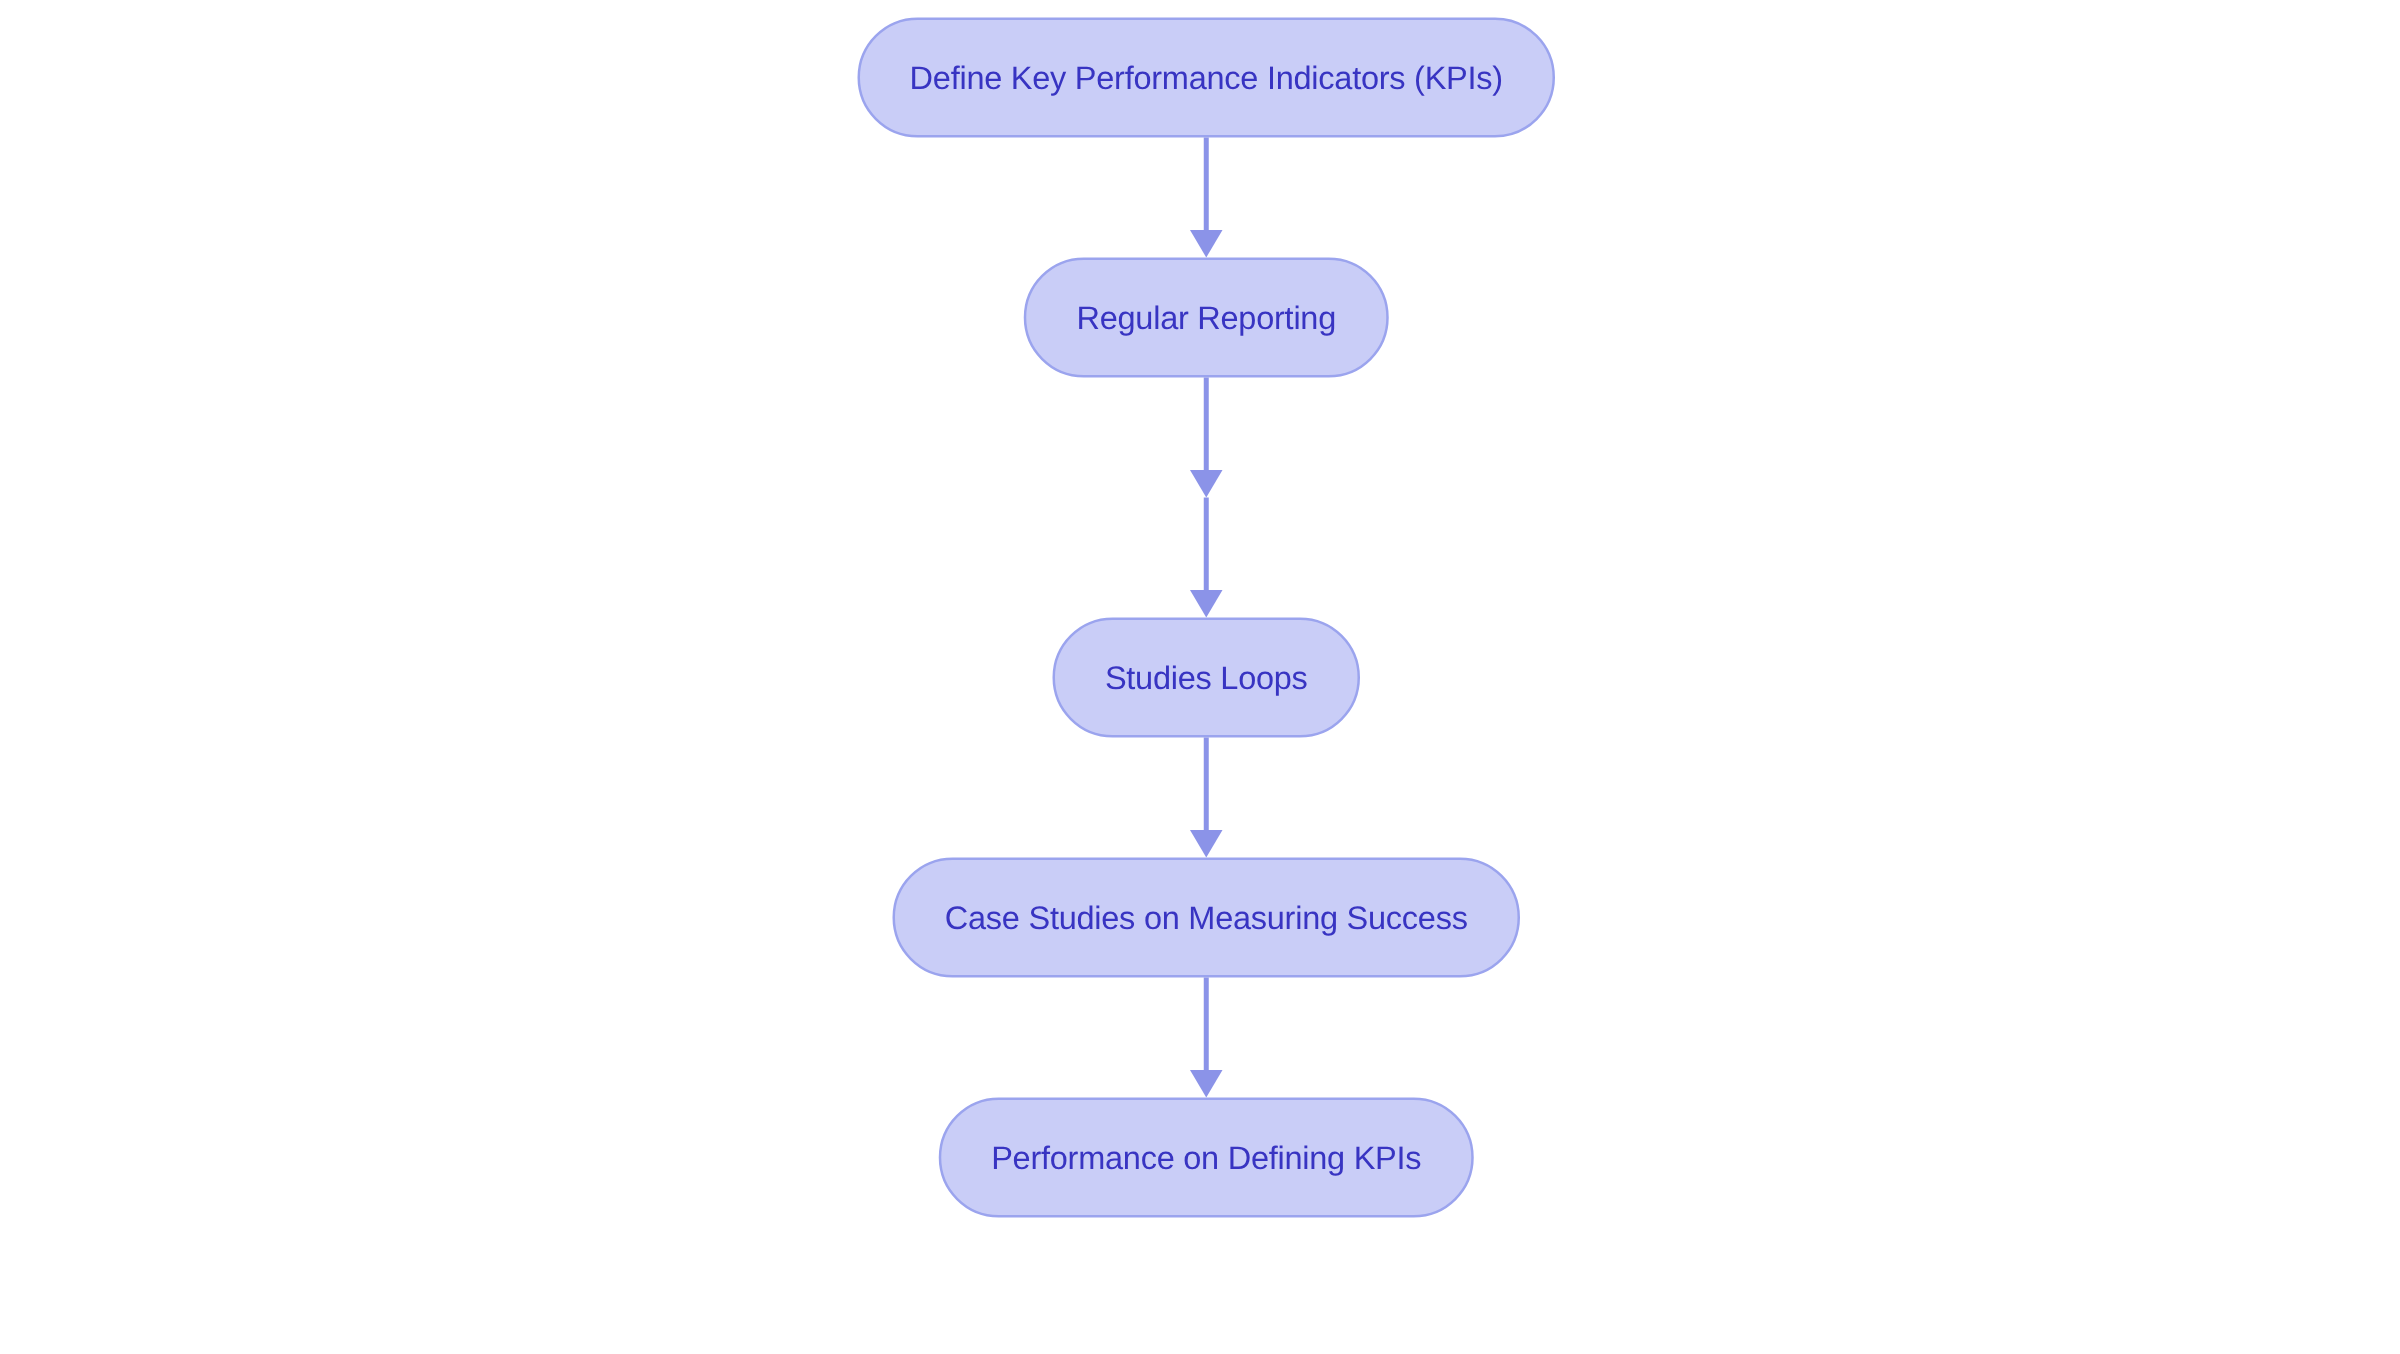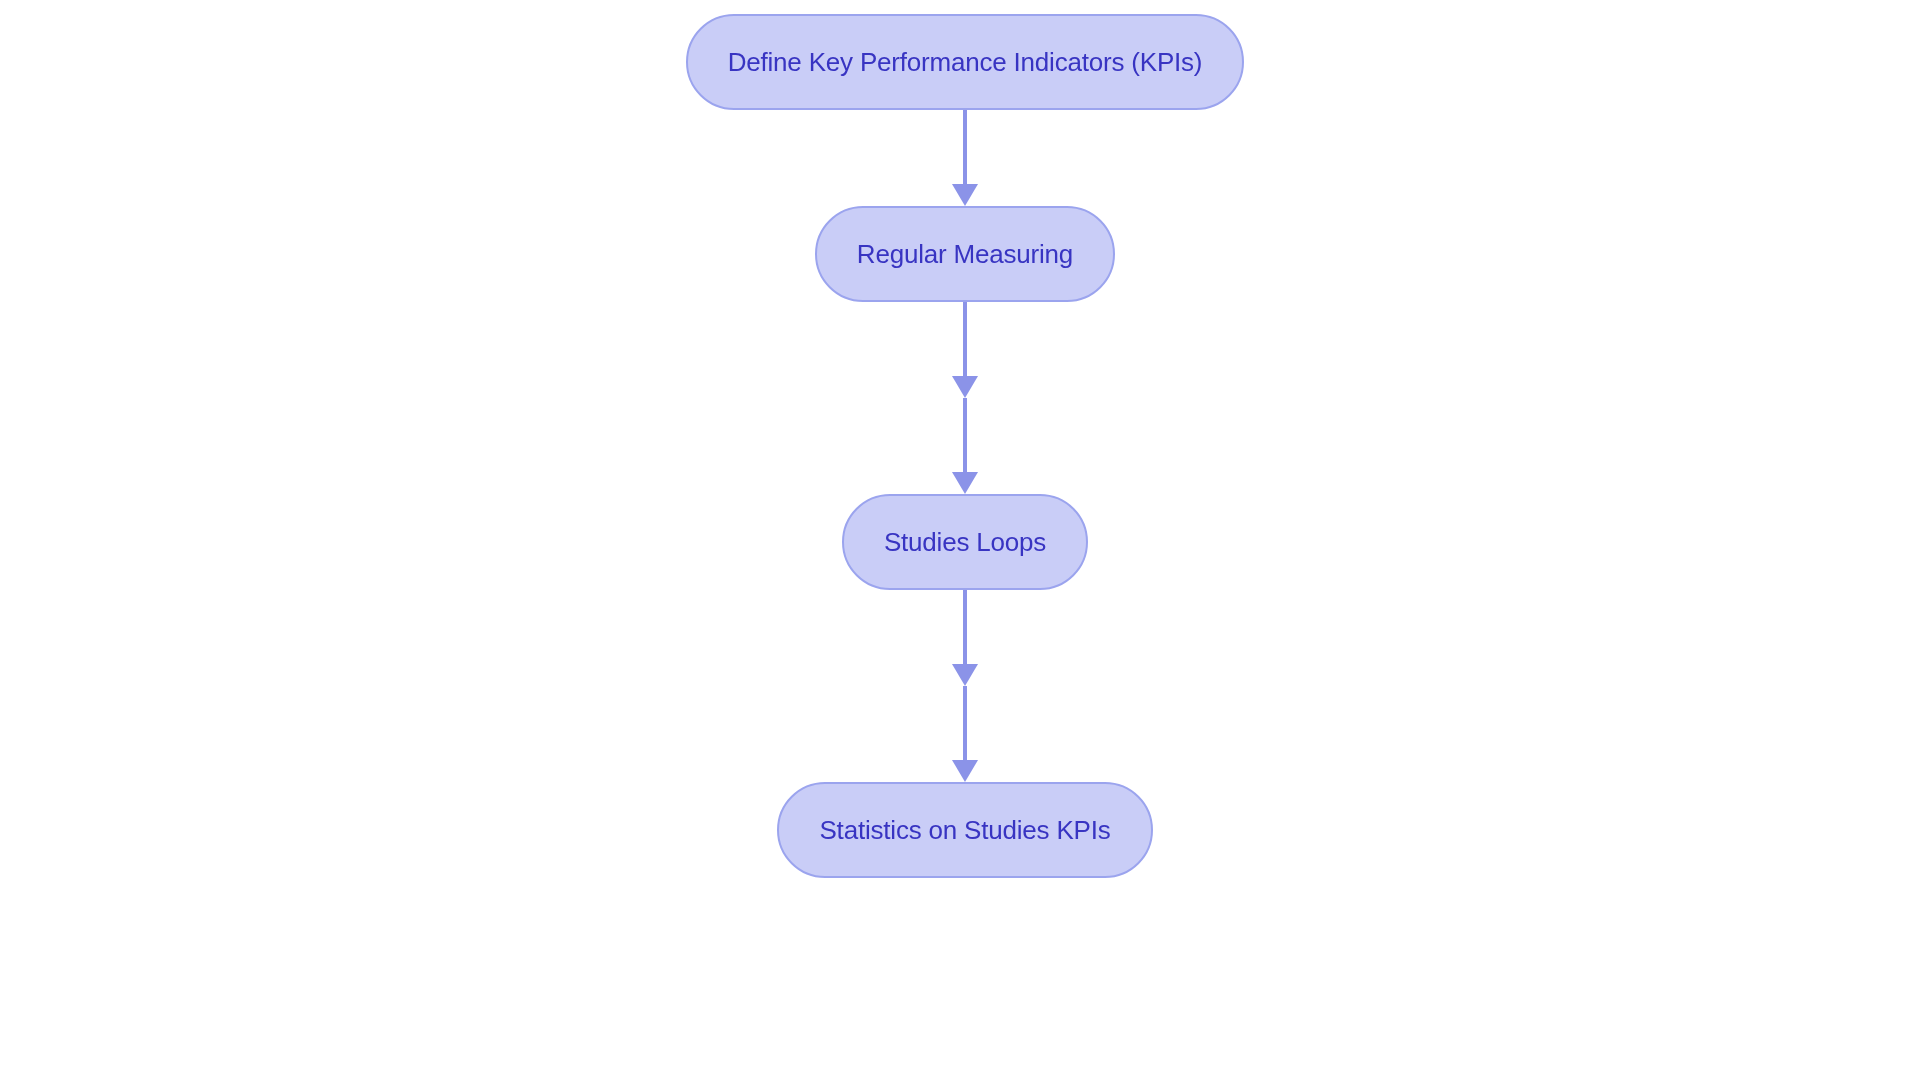--- a/index.html
+++ b/index.html
@@ -75,21 +75,21 @@
     <div class="flow-node">
       <span>Define Key Performance Indicators (KPIs)</span>
     </div>
 
     <div class="flow-arrow">
       <div class="arrow-line"></div>
       <div class="arrow-head"></div>
     </div>
 
     <div class="flow-node">
-      <span>Regular Measuring</span>
+      <span>Regular Reporting</span>
     </div>
 
     <div class="flow-arrow">
       <div class="arrow-line"></div>
       <div class="arrow-head"></div>
     </div>
 
 
     <div class="flow-arrow">
       <div class="arrow-line"></div>
@@ -98,24 +98,27 @@
 
     <div class="flow-node">
       <span>Studies Loops</span>
     </div>
 
     <div class="flow-arrow">
       <div class="arrow-line"></div>
       <div class="arrow-head"></div>
     </div>
 
+    <div class="flow-node">
+      <span>Case Studies on Measuring Success</span>
+    </div>
 
     <div class="flow-arrow">
       <div class="arrow-line"></div>
       <div class="arrow-head"></div>
     </div>
 
     <div class="flow-node">
-      <span>Statistics on Studies KPIs</span>
+      <span>Performance on Defining KPIs</span>
     </div>
 
   </div>
 </div>
 
 </body></html>

